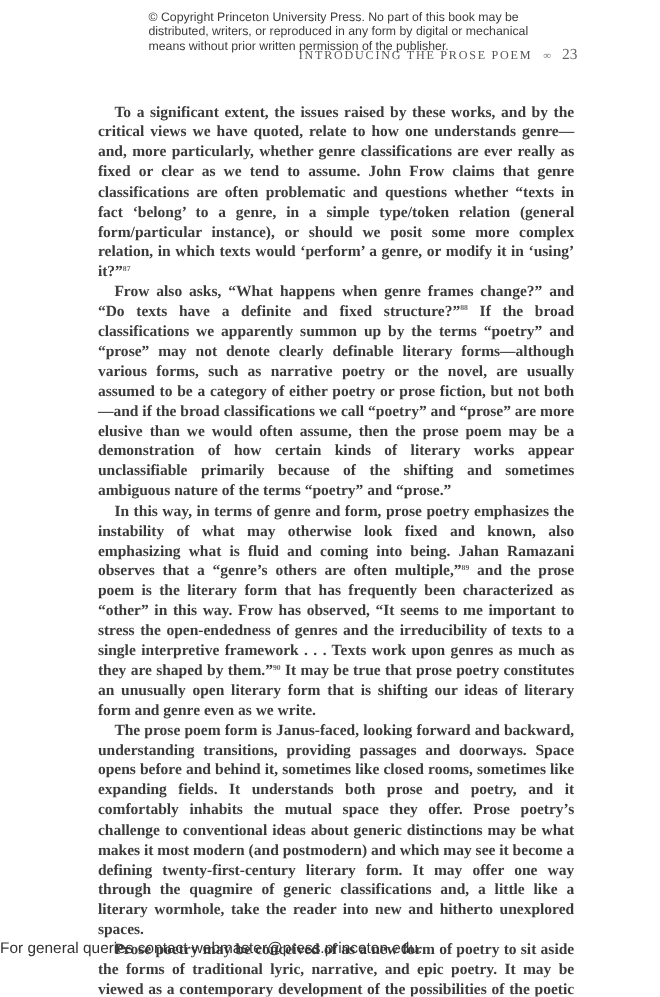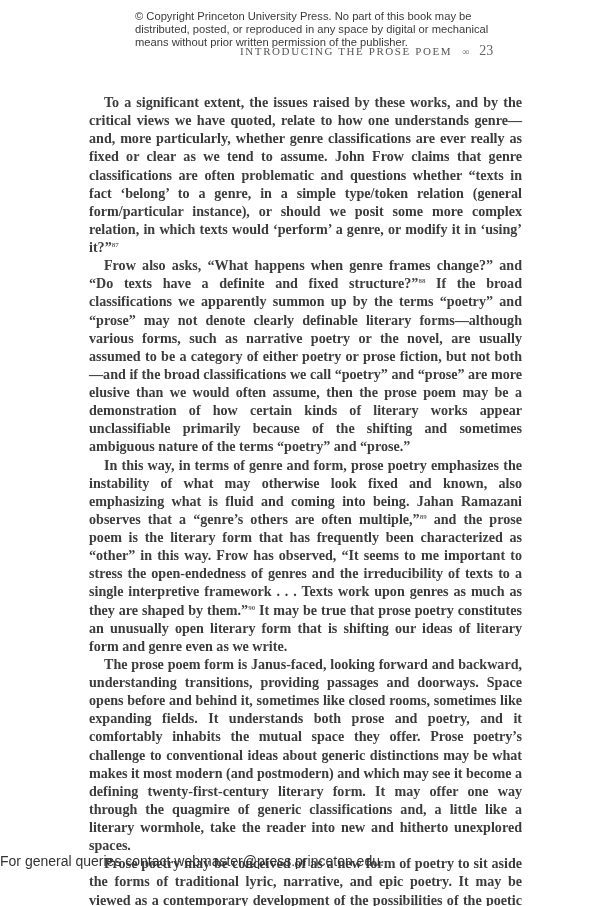--- a/index.html
+++ b/index.html
@@ -5,40 +5,40 @@
     html, body { margin: 0; padding: 0; background: #ffffff; }
     body { width: 600px; height: 906px; position: relative; overflow: hidden; }
     .copyright {
       position: absolute; left: 135px; top: 10px; width: 380px;
       font-family: "Liberation Sans", sans-serif; font-size: 11.2px; line-height: 13px;
       color: #3a3a3a;
     }
     .running-head {
       position: absolute; left: 240px; top: 43px; width: 285px;
       font-family: "Liberation Serif", serif; font-size: 11px; letter-spacing: 1.6px;
-      color: #555; white-space: nowrap;
+      color: #555; text-align: right; white-space: nowrap;
     }
     .running-head .orn { font-size: 10px; margin: 0 10px 0 10px; color: #777; letter-spacing: 0; }
     .running-head .pg { font-size: 14px; letter-spacing: 0; color: #666; }
     .body-text {
       position: absolute; left: 89px; top: 93px; width: 433px;
       font-family: "Liberation Serif", serif; font-size: 14.1px; line-height: 18.12px;
       color: #3c3c3c; text-align: justify; hyphens: manual;
     }
     .body-text p { margin: 0; text-indent: 15px; font-weight: bold; }
     .body-text sup { font-size: 7px; line-height: 0; vertical-align: 5px; color: #666; }
     .footer {
       position: absolute; left: 0; top: 853px; width: 476px; 
       font-family: "Liberation Sans", sans-serif; font-size: 14px; color: #333;
     }
   </style>
 </head>
 <body>
 
-<div class="copyright">© Copyright Princeton University Press. No part of this book may be distributed, posted, or reproduced in any space by digital or mechanical means without prior written permission of the publisher.</div>
+<div class="copyright">© Copyright Princeton University Press. No part of this book may be distributed, writers, or reproduced in any form by digital or mechanical means without prior written permission of the publisher.</div>
 
 <div class="running-head">
   <span>INTRODUCING THE PROSE POEM</span><span class="orn">∞</span><span class="pg">23</span>
 </div>
 
 <div class="body-text" id="body-text">
     <p>To a significant extent, the issues raised by these works, and by the critical views we have quoted, relate to how one understands genre—and, more particularly, whether genre classifications are ever really as fixed or clear as we tend to assume. John Frow claims that genre classifications are often problematic and questions whether “texts in fact ‘belong’ to a genre, in a simple type/token relation (general form/particular instance), or should we posit some more complex relation, in which texts would ‘perform’ a genre, or modify it in ‘using’ it?”<sup>87</sup></p>
     <p>Frow also asks, “What happens when genre frames change?” and “Do texts have a definite and fixed structure?”<sup>88</sup> If the broad classifications we apparently summon up by the terms “poetry” and “prose” may not denote clearly definable literary forms—although various forms, such as narrative poetry or the novel, are usually assumed to be a category of either poetry or prose fiction, but not both—and if the broad classifications we call “poetry” and “prose” are more elusive than we would often assume, then the prose poem may be a demonstration of how certain kinds of literary works appear unclassifiable primarily because of the shifting and sometimes ambiguous nature of the terms “poetry” and “prose.”</p>
     <p>In this way, in terms of genre and form, prose poetry emphasizes the instability of what may otherwise look fixed and known, also emphasizing what is fluid and coming into being. Jahan Ramazani observes that a “genre’s others are often mul­tiple,”<sup>89</sup> and the prose poem is the literary form that has frequently been character­ized as “other” in this way. Frow has observed, “It seems to me important to stress the open-endedness of genres and the irreducibility of texts to a single interpretive framework . . . Texts work upon genres as much as they are shaped by them.”<sup>90</sup> It may be true that prose poetry constitutes an unusually open literary form that is shifting our ideas of literary form and genre even as we write.</p>
     <p>The prose poem form is Janus-faced, looking forward and backward, under­standing transitions, providing passages and doorways. Space opens before and behind it, sometimes like closed rooms, sometimes like expanding fields. It under­stands both prose and poetry, and it comfortably inhabits the mutual space they offer. Prose poetry’s challenge to conventional ideas about generic distinctions may be what makes it most modern (and postmodern) and which may see it become a defining twenty-first-century literary form. It may offer one way through the quagmire of generic classifications and, a little like a literary wormhole, take the reader into new and hitherto unexplored spaces.</p>

